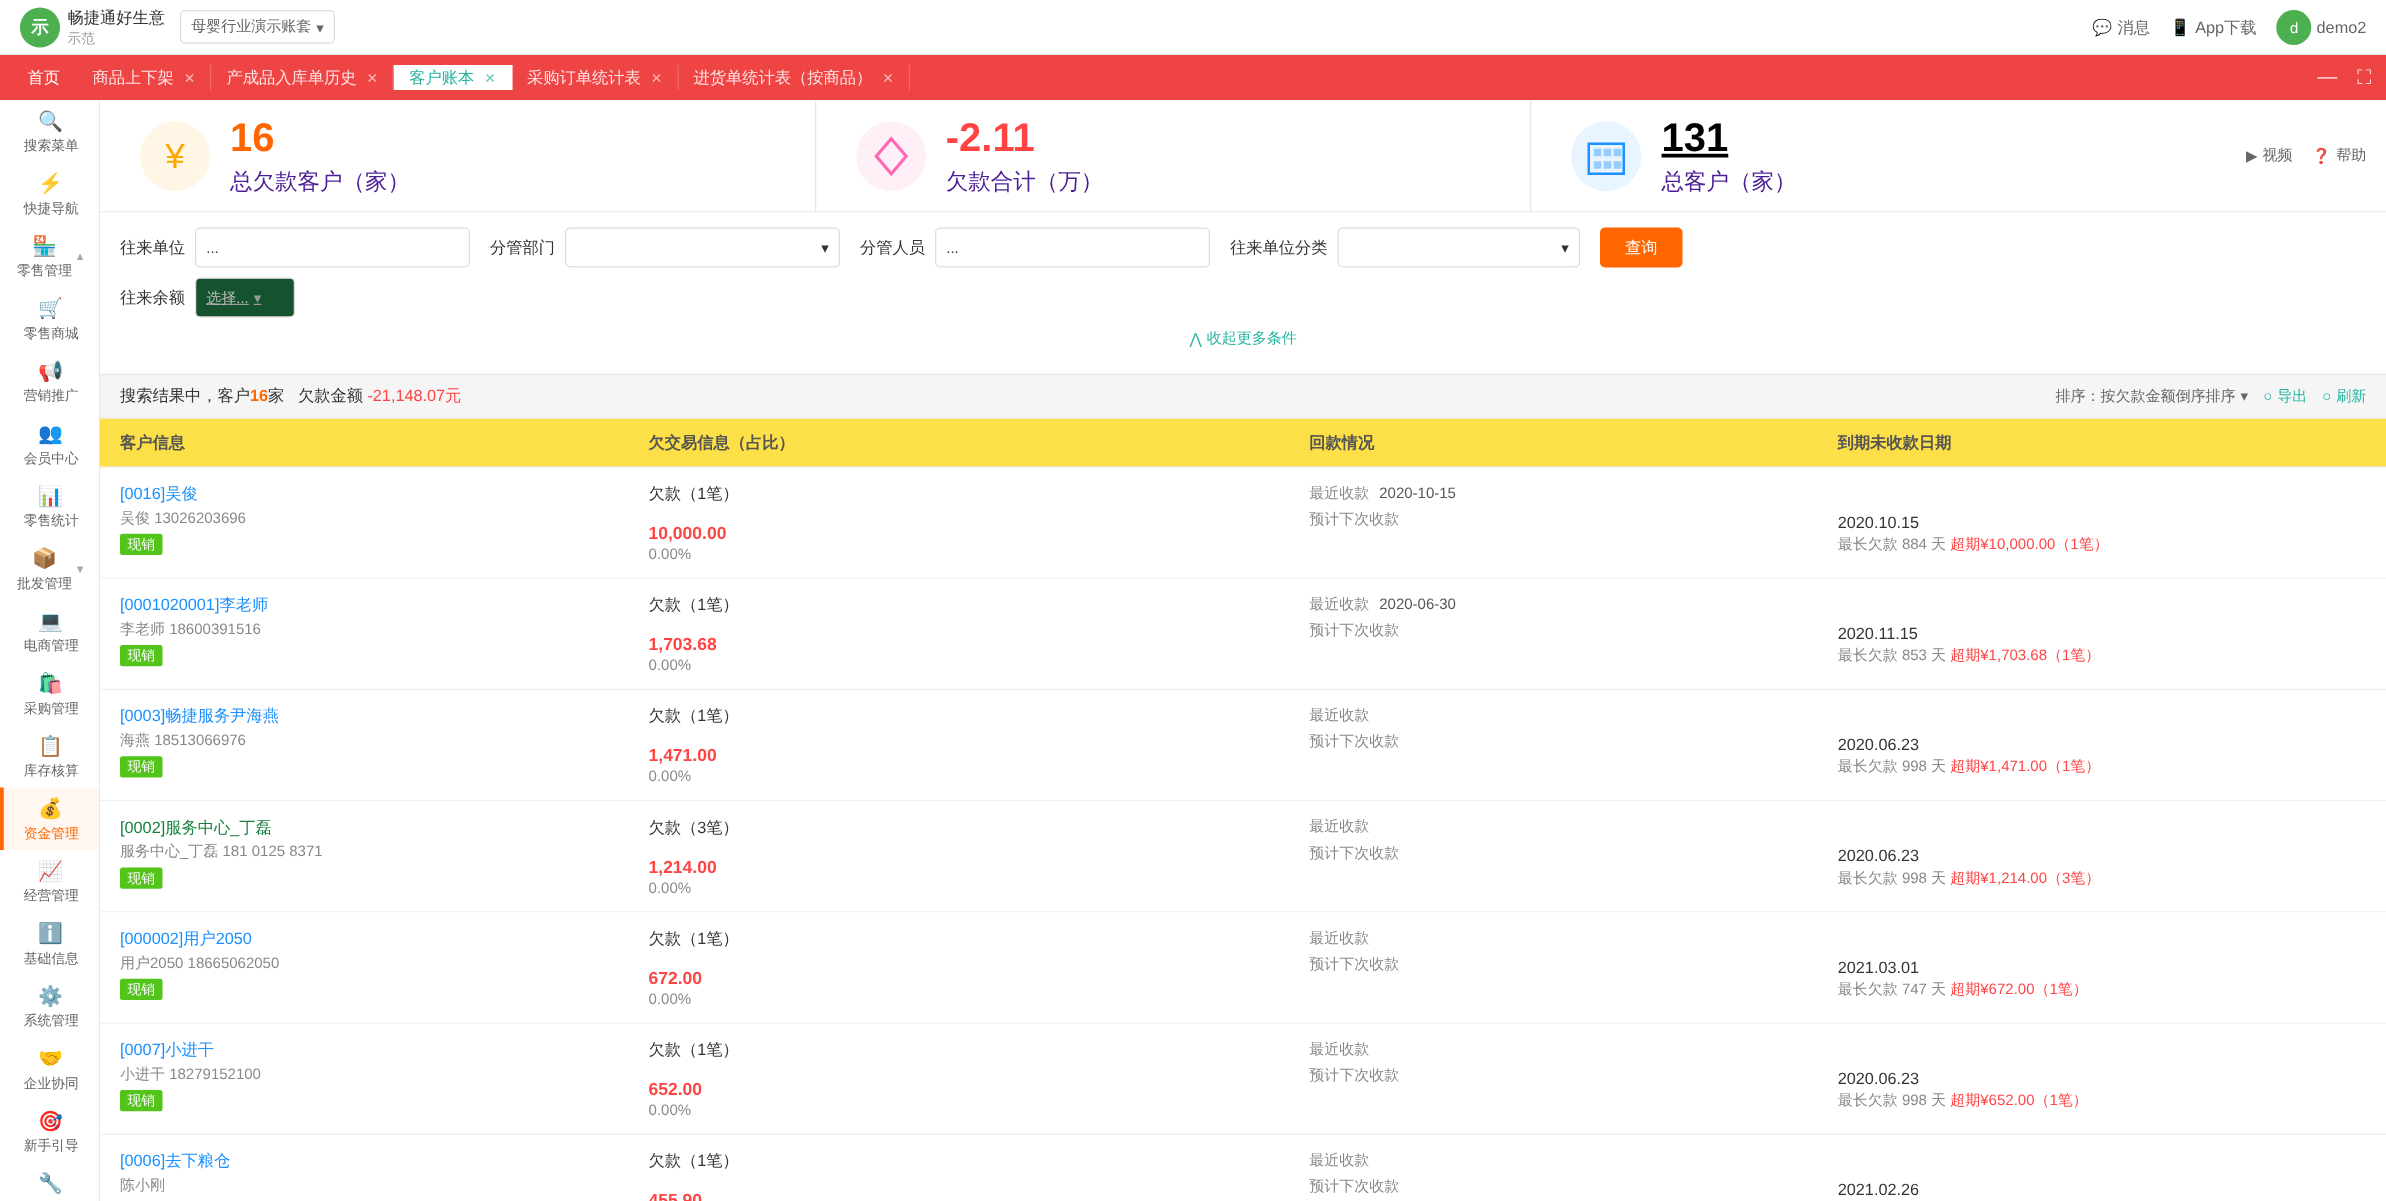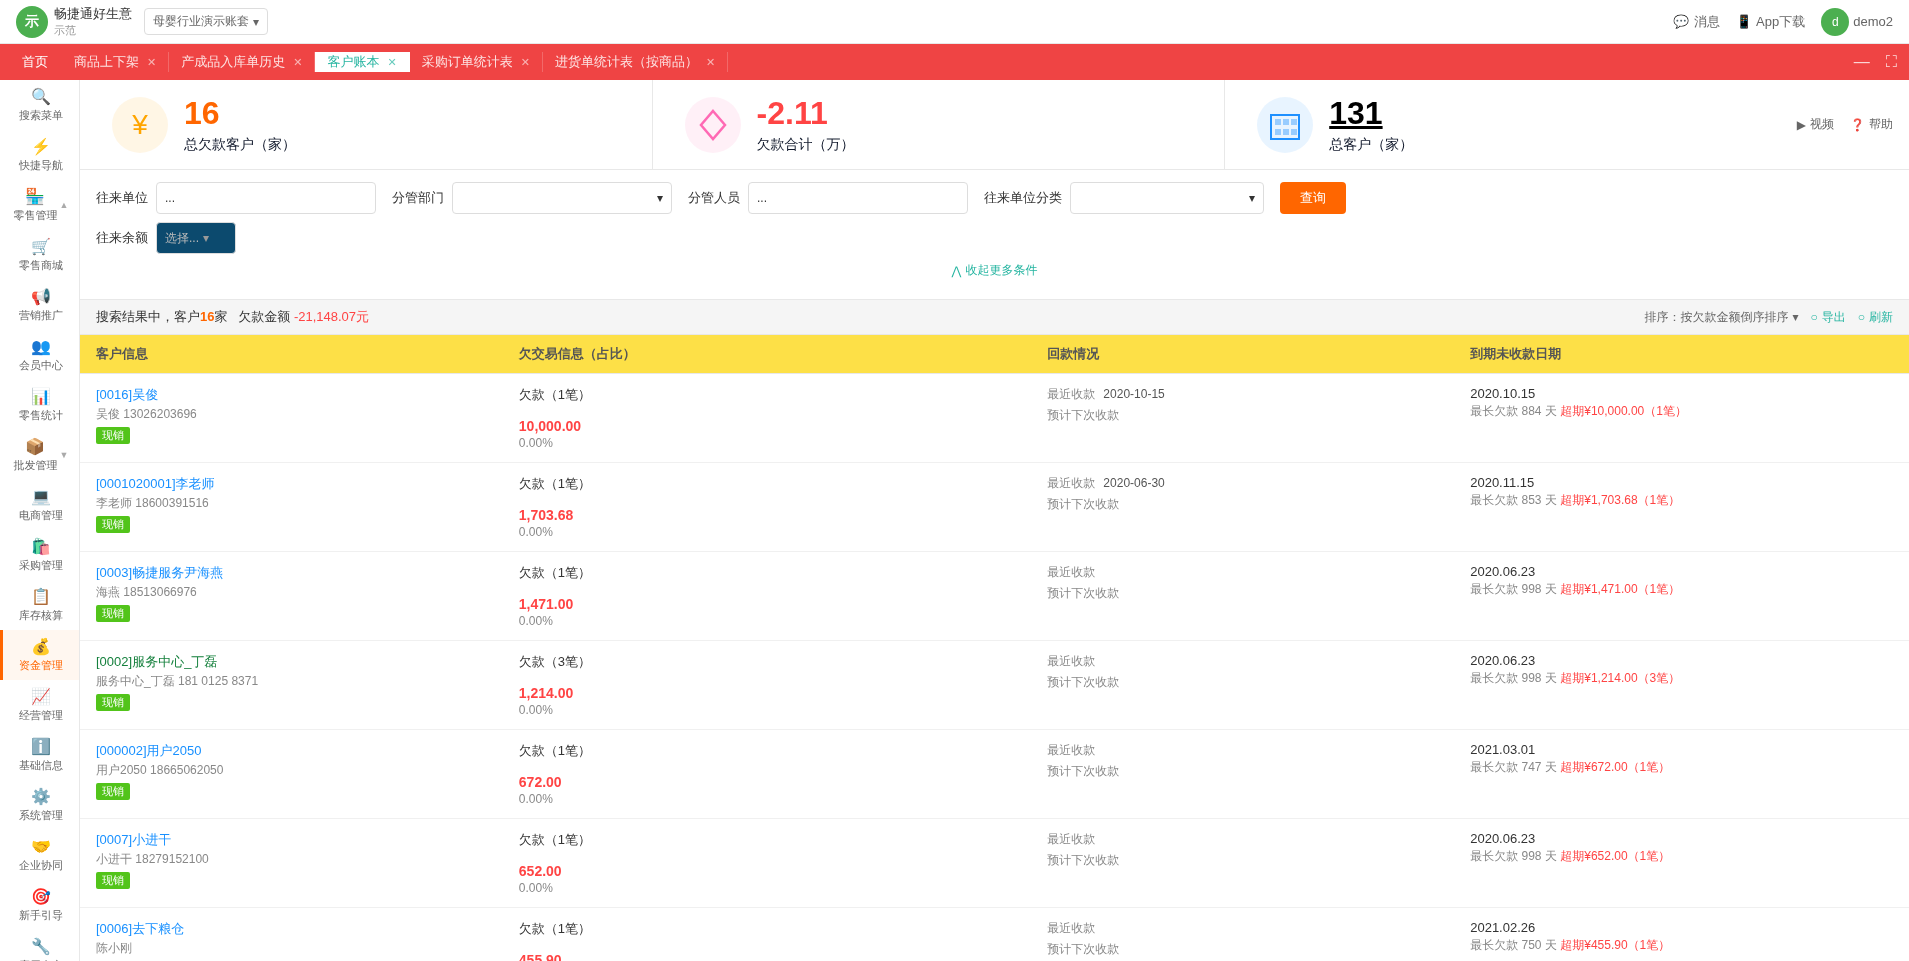--- a/index.html
+++ b/index.html
@@ -66,21 +66,21 @@
       flex: 1; border-right: 1px solid #e8e8e8;
     }
     .stat-icon { width: 56px; height: 56px; border-radius: 50%; display: flex; align-items: center; justify-content: center; font-size: 24px; }
     .stat-icon-orange { background: rgba(255,165,0,0.1); color: #FFA500; }
     .stat-icon-pink { background: rgba(255,105,180,0.1); color: #FF69B4; }
     .stat-icon-blue { background: rgba(30,144,255,0.1); color: #1E90FF; }
     .stat-value { font-size: 32px; font-weight: bold; }
     .stat-value-red { color: #ff4444; }
     .stat-value-orange { color: #ff6600; }
     .stat-value-black { color: #000; font-weight: bold; text-decoration: underline; }
-    .stat-label { font-size: 14px; color: #0f172a; margin-top: 4px; }
+    .stat-label { font-size: 18px; color: #4c1d95; margin-top: 4px; }
     .stat-help-btn { display: flex; align-items: center; gap: 4px; color: #666; font-size: 12px; cursor: pointer; }
 
     
     .filter-area { background: #fff; padding: 12px 16px; border-bottom: 1px solid #e8e8e8; }
     .filter-row { display: flex; align-items: flex-start; gap: 16px; margin-bottom: 8px; flex-wrap: wrap; }
     .filter-item { display: flex; align-items: center; gap: 8px; flex: 1; min-width: 200px; max-width: 280px; }
     .filter-label { font-size: 13px; color: #333; white-space: nowrap; }
     .filter-input {
       flex: 1; height: 32px; border: 1px solid #ddd; border-radius: 4px;
       padding: 0 8px; font-size: 12px; color: #333; background: #fff;
@@ -88,22 +88,22 @@
     }
     .filter-select {
       flex: 1; height: 32px; border: 1px solid #ddd; border-radius: 4px;
       padding: 0 8px; font-size: 12px; color: #333; background: #fff;
       display: flex; align-items: center; justify-content: space-between; cursor: pointer;
     }
     .filter-row-2 { display: flex; align-items: center; gap: 16px; }
     .filter-item-2 { display: flex; align-items: center; gap: 8px; }
     .filter-select-small {
       height: 32px; border: 1px solid #ddd; border-radius: 4px;
-      padding: 0 8px; font-size: 12px; color: #999; background: #0c4a6e;
-      display: flex; align-items: center; gap: 4px; cursor: pointer; min-width: 80px;
+      padding: 0 8px; font-size: 12px; color: #999; background: #14532d;
+      display: flex; align-items: center; gap: 4px; cursor: pointer; min-width: 80px; text-decoration: underline;
     }
     .search-btn {
       background: #ff6600; color: #fff; border: none; border-radius: 4px;
       padding: 6px 20px; font-size: 13px; cursor: pointer; height: 32px;
     }
     .collapse-btn {
       display: flex; align-items: center; gap: 4px; color: #26b5a1; font-size: 12px;
       cursor: pointer; padding: 4px 8px;
     }
     .filter-center { display: flex; justify-content: center; padding: 4px; }
@@ -147,21 +147,21 @@
     .tag-cash {
       display: inline-block; background: #52c41a; color: #fff;
       font-size: 11px; padding: 1px 6px; border-radius: 2px; margin-top: 4px;
     }
     .debt-count { font-size: 13px; color: #333; }
     .debt-amount { color: #ff4444; font-size: 14px; font-weight: bold; margin-top: 14px; cursor: pointer; }
     .debt-pct { font-size: 12px; color: #888; margin-top: 2px; }
     .recovery-last { font-size: 12px; color: #888; }
     .recovery-date { font-size: 12px; color: #555; margin-left: 8px; }
     .recovery-next { font-size: 12px; color: #888; margin-top: 4px; }
-    .date-main { font-size: 13px; color: #333; }
+    .date-main { font-size: 13px; color: #333; margin-top: 24px; }
     .date-overdue { font-size: 12px; color: #888; margin-top: 2px; }
     .overdue-link { color: #ff4444; cursor: pointer; }
 
     
     .search-result-text { color: #666; font-size: 13px; }
     .search-result-text .highlight { color: #ff6600; font-weight: bold; }
   </style>
 </head>
 <body>
 

